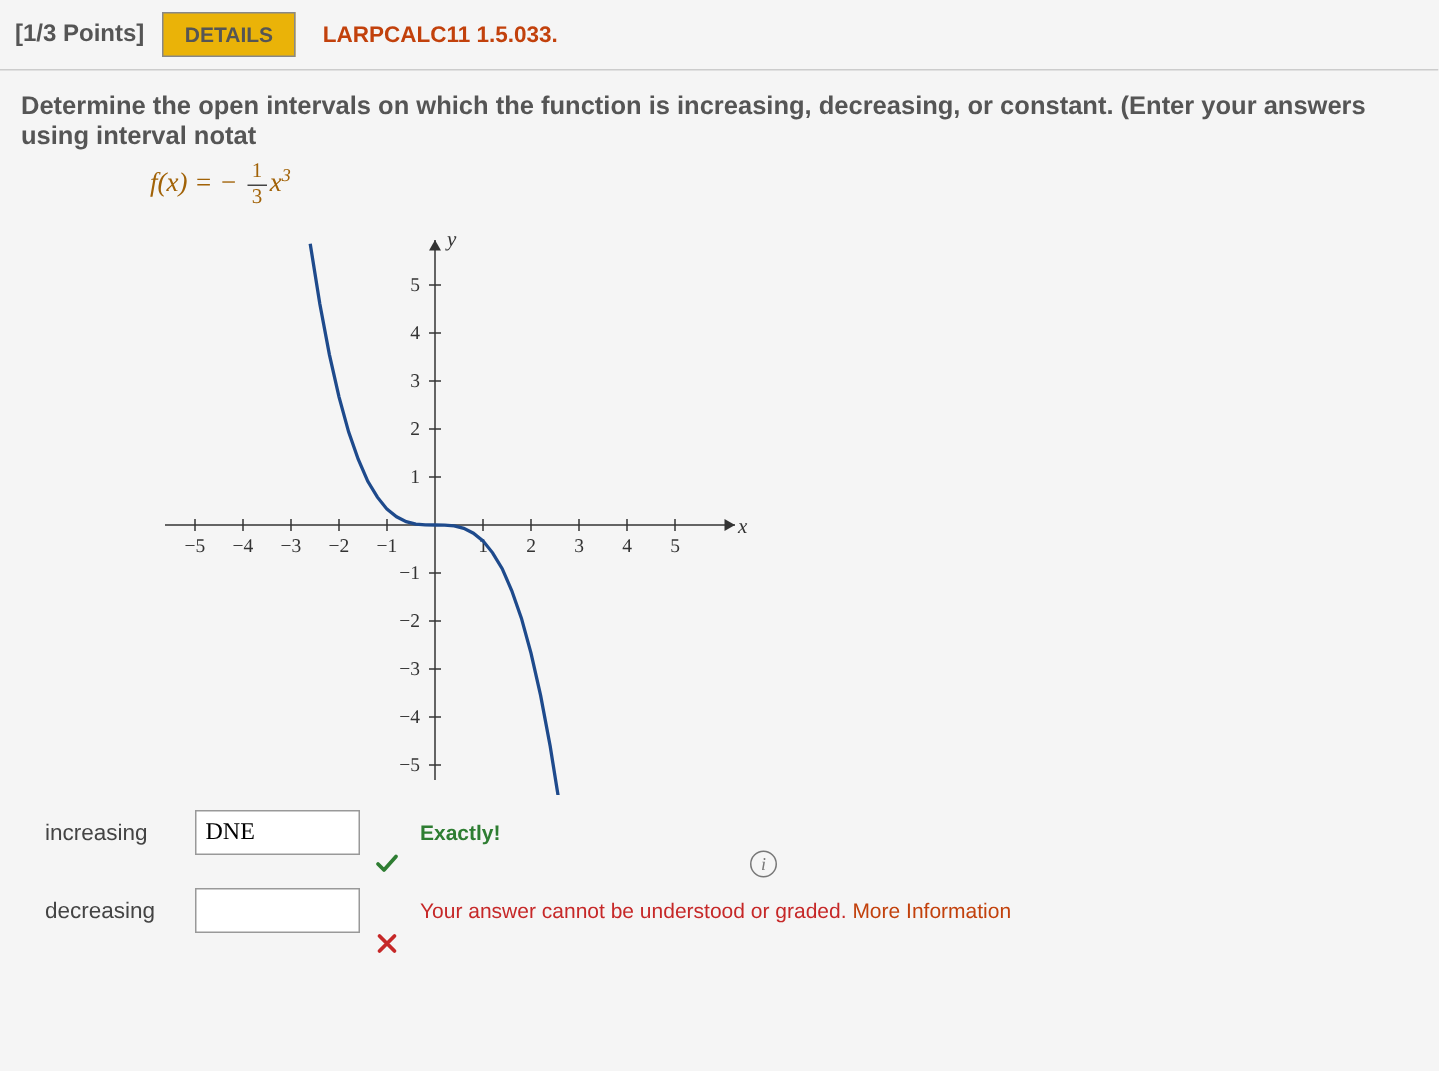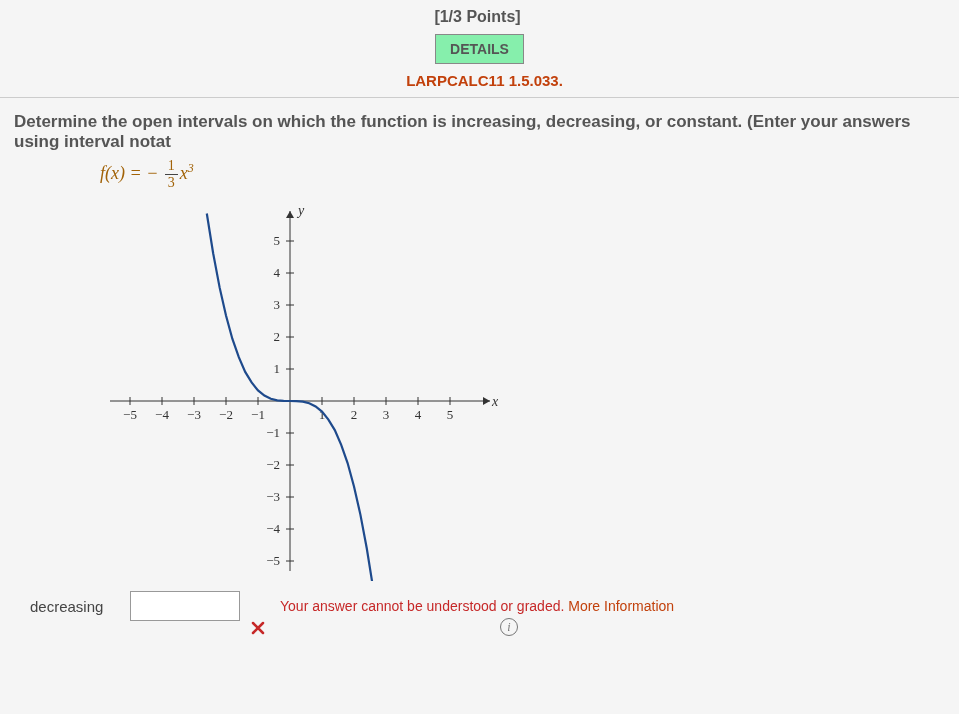--- a/index.html
+++ b/index.html
@@ -11,31 +11,30 @@
     width: 959px;
     height: 714px;
     overflow: hidden;
   }
   .header {
     display: flex;
     align-items: center;
     gap: 8px;
     padding: 8px 10px;
     border-bottom: 1px solid #ccc;
-    flex-direction: column;
   }
   .points {
     font-weight: bold;
     font-size: 16px;
     color: #555;
     margin-right: 4px;
   }
   .btn {
     border: 1px solid #888;
-    background: #86efac;
+    background: #eab308;
     padding: 6px 14px;
     font-size: 14px;
     font-weight: bold;
     color: #555;
     cursor: pointer;
   }
   .ref {
     font-weight: bold;
     font-size: 15px;
     color: #c2410c;
@@ -197,20 +196,30 @@
         <line x1="186" y1="40" x2="194" y2="40" stroke="#333"></line>
         <text x="180" y="44" font-size="13" text-anchor="end" font-family="serif" fill="#333">5</text>
         <path d="M106.8 12.47999999999999 L113.2 52.47999999999999 L119.6 86.4 L126 114.56 L132.4 137.92000000000002 L138.8 156.16 L145.2 170.88 L151.6 181.44 L158 189.44 L164.4 194.56 L170.8 197.76 L177.2 199.36 L183.6 199.904 L190 200 L196.4 200.096 L202.8 200.64 L209.2 202.24 L215.6 205.44 L222 210.56 L228.4 218.56 L234.8 229.12 L241.2 243.84 L247.6 262.08 L254 285.44 L260.4 313.6 L266.8 347.52 L273.2 387.52 " stroke="#1e4a8c" stroke-width="2.2" fill="none"></path>
       </svg>
   </div>
 
   <div class="info-icon">i</div>
 
   <div class="answers">
 
+    <div class="answer-row">
+      <span class="answer-label">increasing</span>
+      <input class="answer-input" value="DNE" style="">
+      <span class="mark-wrap">
+        <svg width="16" height="16">
+            <path d="M2 8 L6 12 L14 3" stroke="#2e7d32" stroke-width="2.5" fill="none" stroke-linecap="round" stroke-linejoin="round"></path>
+          </svg>
+      </span>
+      <span class="feedback correct">Exactly!</span>
+    </div>
 
     <div class="answer-row">
       <span class="answer-label">decreasing</span>
       <input class="answer-input" value="" style="">
       <span class="mark-wrap">
         <svg width="14" height="14">
             <path d="M2 2 L12 12 M12 2 L2 12" stroke="#c62828" stroke-width="2.5" stroke-linecap="round"></path>
           </svg>
       </span>
       <span class="feedback error">

